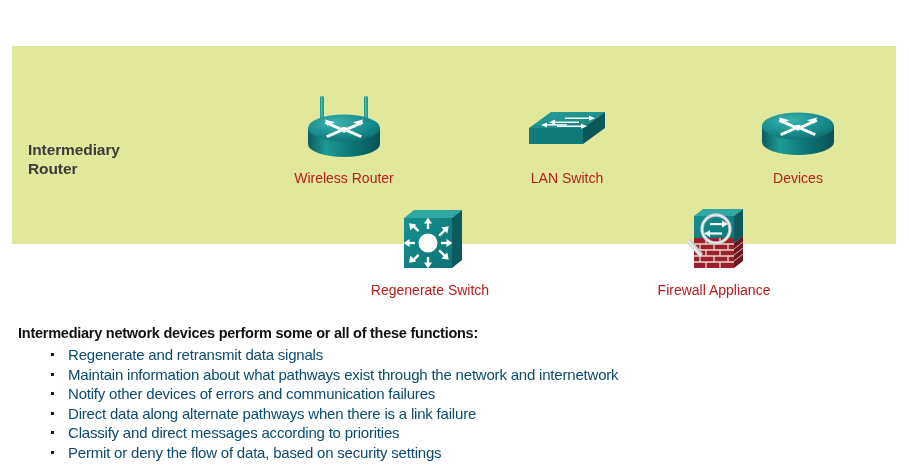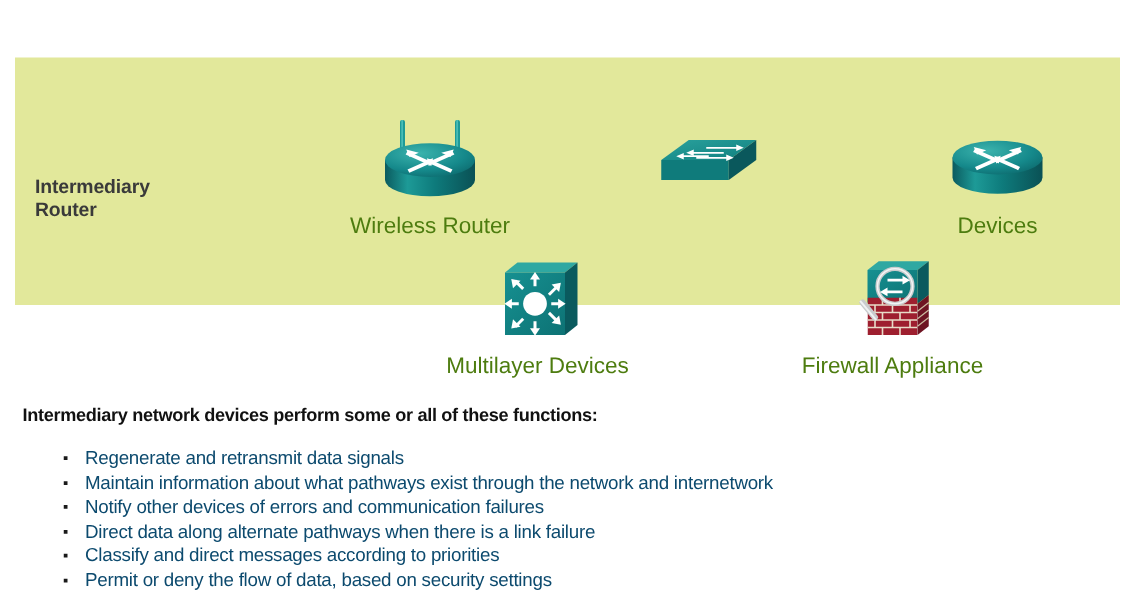--- a/index.html
+++ b/index.html
@@ -43,22 +43,22 @@
     text-align: center;
   }
   .device .icon-wrap {
     height: 70px;
     display: flex;
     align-items: flex-end;
     justify-content: center;
   }
   .device .dev-label {
     margin-top: 6px;
-    font-size: 18px;
-    color: #4d7c0f;
+    font-size: 14px;
+    color: #b91c1c;
     white-space: nowrap;
   }
 
   #dev-wireless-router { left: 232px; top: 48px;  width: 200px; }
   #dev-lan-switch      { left: 455px; top: 48px;  width: 200px; }
   #dev-router          { left: 686px; top: 48px;  width: 200px; }
   #dev-multilayer      { left: 318px; top: 160px; width: 200px; }
   #dev-firewall        { left: 602px; top: 160px; width: 200px; }
 
   
@@ -66,21 +66,21 @@
     position: absolute;
     left: 18px;
     top: 325px;
     width: 860px;
   }
   #functions-heading {
     font-size: 14.5px;
     font-weight: bold;
     color: #111111;
     letter-spacing: -0.25px;
-    margin-bottom: 16px;
+    margin-bottom: 4px;
   }
   ul.func-list {
     list-style: none;
     margin: 0;
     padding: 0;
   }
   ul.func-list li {
     position: relative;
     padding-left: 50px;
     font-size: 15px;
@@ -169,20 +169,21 @@
           <path d="M64 21.6 L70 24.2 L64 26.8 Z"></path>
           <path d="M28 27.5 L54 27.5 L54 29 L28 29 Z"></path>
           <path d="M30 25.6 L24 28.2 L30 30.8 Z"></path>
           <path d="M32 31.5 L58 31.5 L58 33 L32 33 Z"></path>
           <path d="M56 29.6 L62 32.2 L56 34.8 Z"></path>
           <path d="M20 30.2 L42 30.2 L42 31.6 L20 31.6 Z"></path>
           <path d="M22 28.4 L16 31 L22 33.5 Z"></path>
         </g>
       </svg>
     </div>
+    <div class="dev-label">LAN Switch</div>
   </div>
 
   <div class="device" id="dev-router">
     <div class="icon-wrap">
       <svg width="84" height="70" viewBox="0 0 84 70">
         <defs>
           <linearGradient id="cylBody2" x1="0" y1="0" x2="1" y2="0">
             <stop offset="0%" stop-color="#0b5b5f"></stop>
             <stop offset="25%" stop-color="#1d9a97"></stop>
             <stop offset="55%" stop-color="#0e7b7c"></stop>
@@ -241,21 +242,21 @@
           <path d="M21 17.2 L28.4 18.6 L22.4 24.6 Z"></path>
           <path d="M50.3 45.1 L52 43.4 L58.4 49.8 L56.7 51.5 Z"></path>
           <path d="M60.7 53.8 L53.3 52.4 L59.3 46.4 Z"></path>
           <path d="M56.7 22.5 L58.4 24.2 L52 30.6 L50.3 28.9 Z"></path>
           <path d="M60.7 20.2 L59.3 27.6 L53.3 21.6 Z"></path>
           <path d="M29.7 48.1 L31.4 49.8 L25 56.2 L23.3 54.5 Z"></path>
           <path d="M21 56.8 L22.4 49.4 L28.4 55.4 Z"></path>
         </g>
       </svg>
     </div>
-    <div class="dev-label">Multilayer Devices</div>
+    <div class="dev-label">Regenerate Switch</div>
   </div>
 
   <div class="device" id="dev-firewall">
     <div class="icon-wrap">
       <svg width="84" height="70" viewBox="0 0 84 70">
         <defs>
           <linearGradient id="fwFront" x1="0" y1="0" x2="1" y2="1">
             <stop offset="0%" stop-color="#169091"></stop>
             <stop offset="100%" stop-color="#0d7274"></stop>
           </linearGradient>

